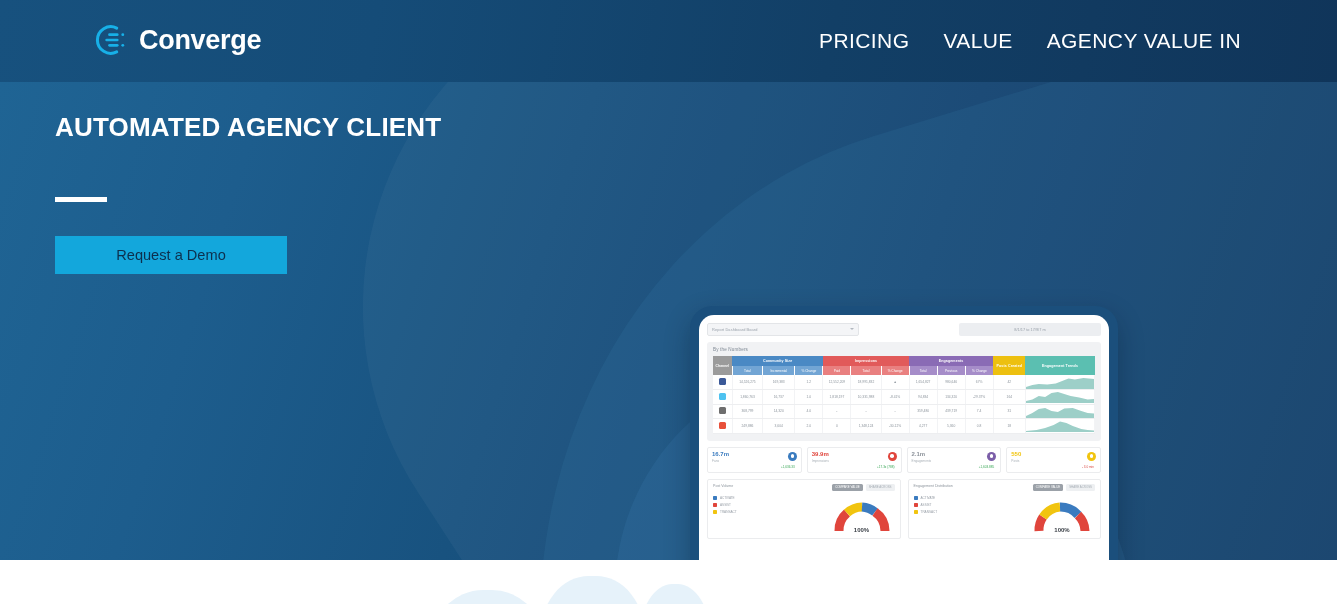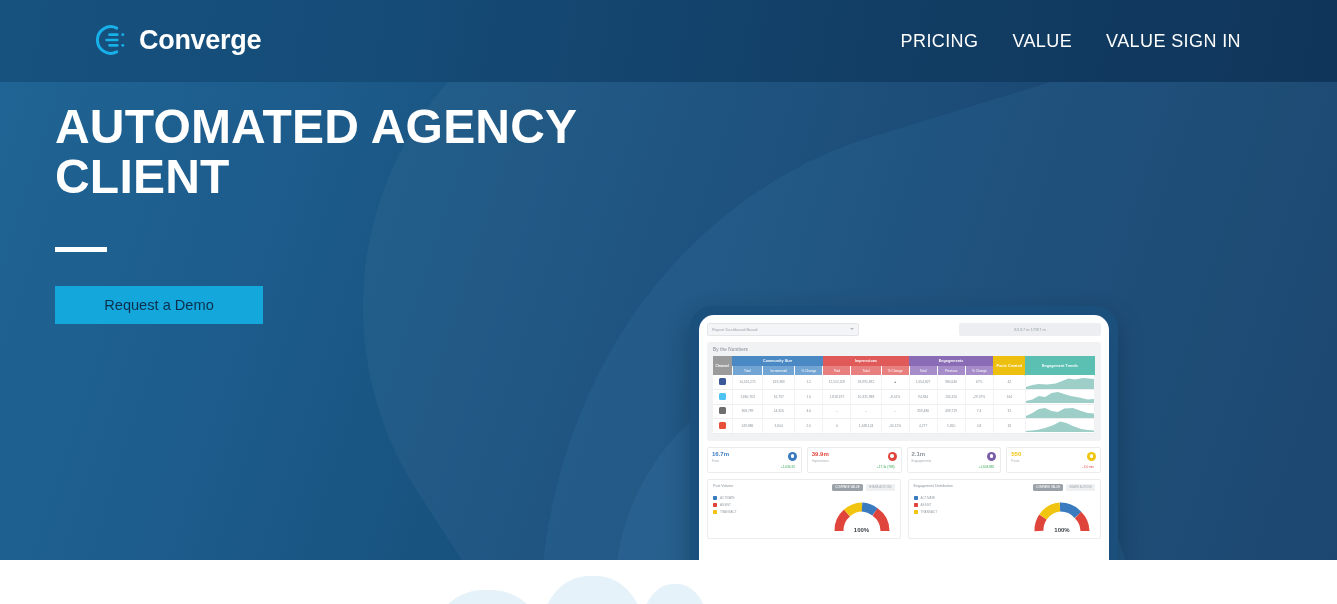--- a/index.html
+++ b/index.html
@@ -24,21 +24,21 @@
   .logo-mark { width: 38px; height: 38px; display: block; }
   .logo-text {
     color: #ffffff; font-size: 27px; font-weight: bold; letter-spacing: -0.3px;
     line-height: 38px;
   }
   .nav {
     position: absolute; right: 96px; top: 28px;
     display: flex; align-items: center; gap: 34px;
   }
   .nav-link {
-    color: #ffffff; font-size: 18px; letter-spacing: 0.4px;
+    color: #ffffff; font-size: 21px; letter-spacing: 0.4px;
     text-decoration: none; cursor: pointer; white-space: nowrap;
     line-height: 26px;
   }
 
   
   .hero {
     position: absolute; top: 82px; left: 0; width: 1337px; height: 478px;
     background: linear-gradient(108deg, #1f6494 0%, #1d5d8d 18%, #18527f 40%, #134472 66%, #0f3760 100%);
     overflow: hidden;
   }
@@ -65,33 +65,33 @@
   }
   .blob-bottom {
     position: absolute; left: 690px; top: 440px;
     width: 150px; height: 160px;
     background: rgba(90,175,225,0.13);
     border-radius: 50% 50% 40% 60%;
   }
 
   .hero-copy { position: absolute; left: 55px; top: 20px; width: 640px; }
   .hero-title {
-    color: #ffffff; font-size: 48px; font-weight: bold;
+    color: #ffffff; font-size: 26px; font-weight: bold;
     line-height: 50px; letter-spacing: 0.2px;
   }
   .rule {
     width: 52px; height: 5px; background: #ffffff;
     margin-top: 45px; margin-bottom: 27px;
   }
   .hero-sub {
     color: #eef4f8; font-size: 16.6px; line-height: 25.6px;
   }
   .cta {
     display: block; margin-top: 34px;
-    width: 208px; height: 38px; line-height: 38px;
+    width: 232px; height: 38px; line-height: 38px;
     background: #13a7dc; color: #0d2f4d;
     border: none; text-align: center;
     font-size: 14.6px; font-family: "Liberation Sans", sans-serif;
     cursor: pointer;
   }
 
   
   .device {
     position: absolute; left: 690px; top: 224px;
     width: 428px; height: 281px;
@@ -195,21 +195,21 @@
           <circle cx="32.4" cy="14.4" r="1.5" fill="#17b0e8"></circle>
           <circle cx="32.4" cy="25.6" r="1.5" fill="#17b0e8"></circle>
         </svg>
       </span>
       <span class="logo-text">Converge</span>
     </div>
 
     <div class="nav">
       <a class="nav-link" href="#">PRICING</a>
       <a class="nav-link" href="#">VALUE</a>
-      <a class="nav-link" href="#">VALUE SIGN IN</a>
+      <a class="nav-link" href="#">AGENCY VALUE IN</a>
     </div>
   </div>
 
   <div class="hero">
     <div class="swoosh-a"></div>
     <div class="swoosh-b"></div>
     <div class="swoosh-c"></div>
     <div class="blob-bottom"></div>
 
     <div class="hero-copy">

